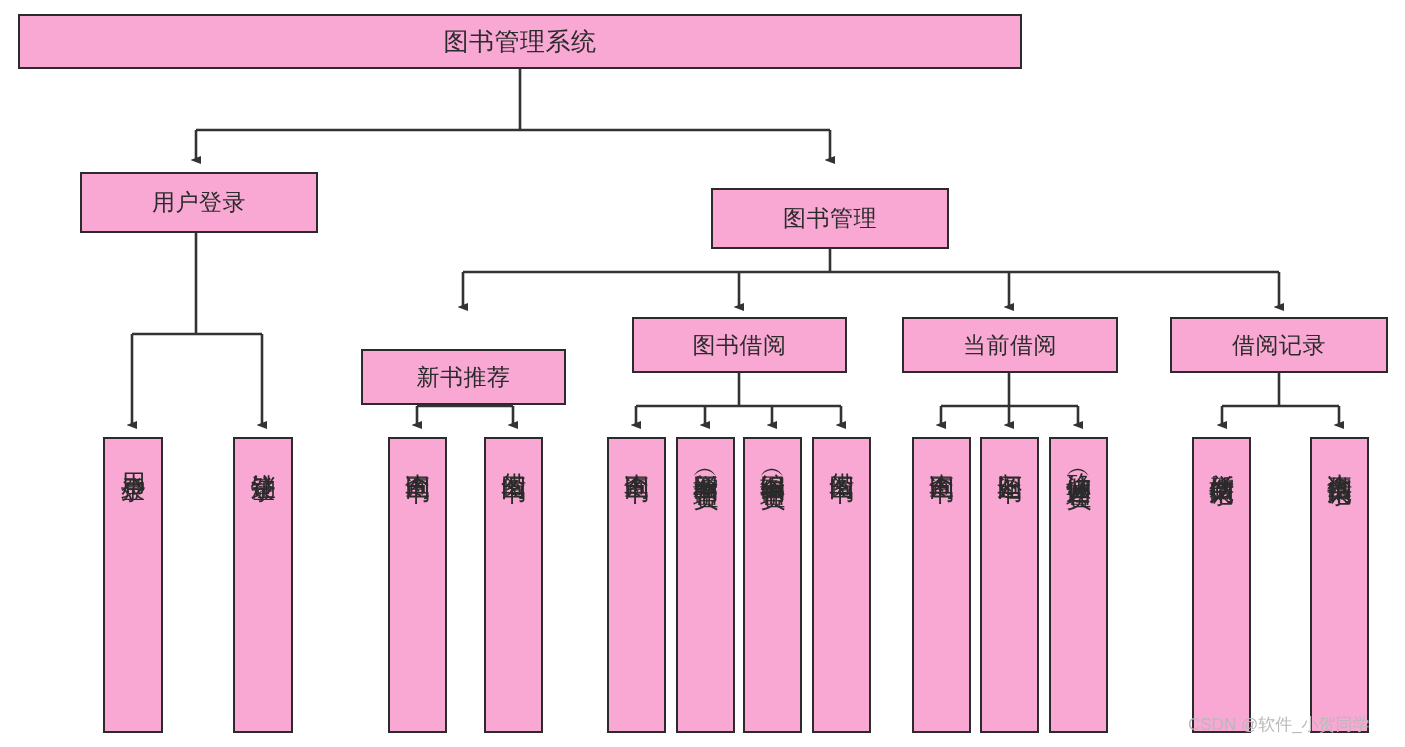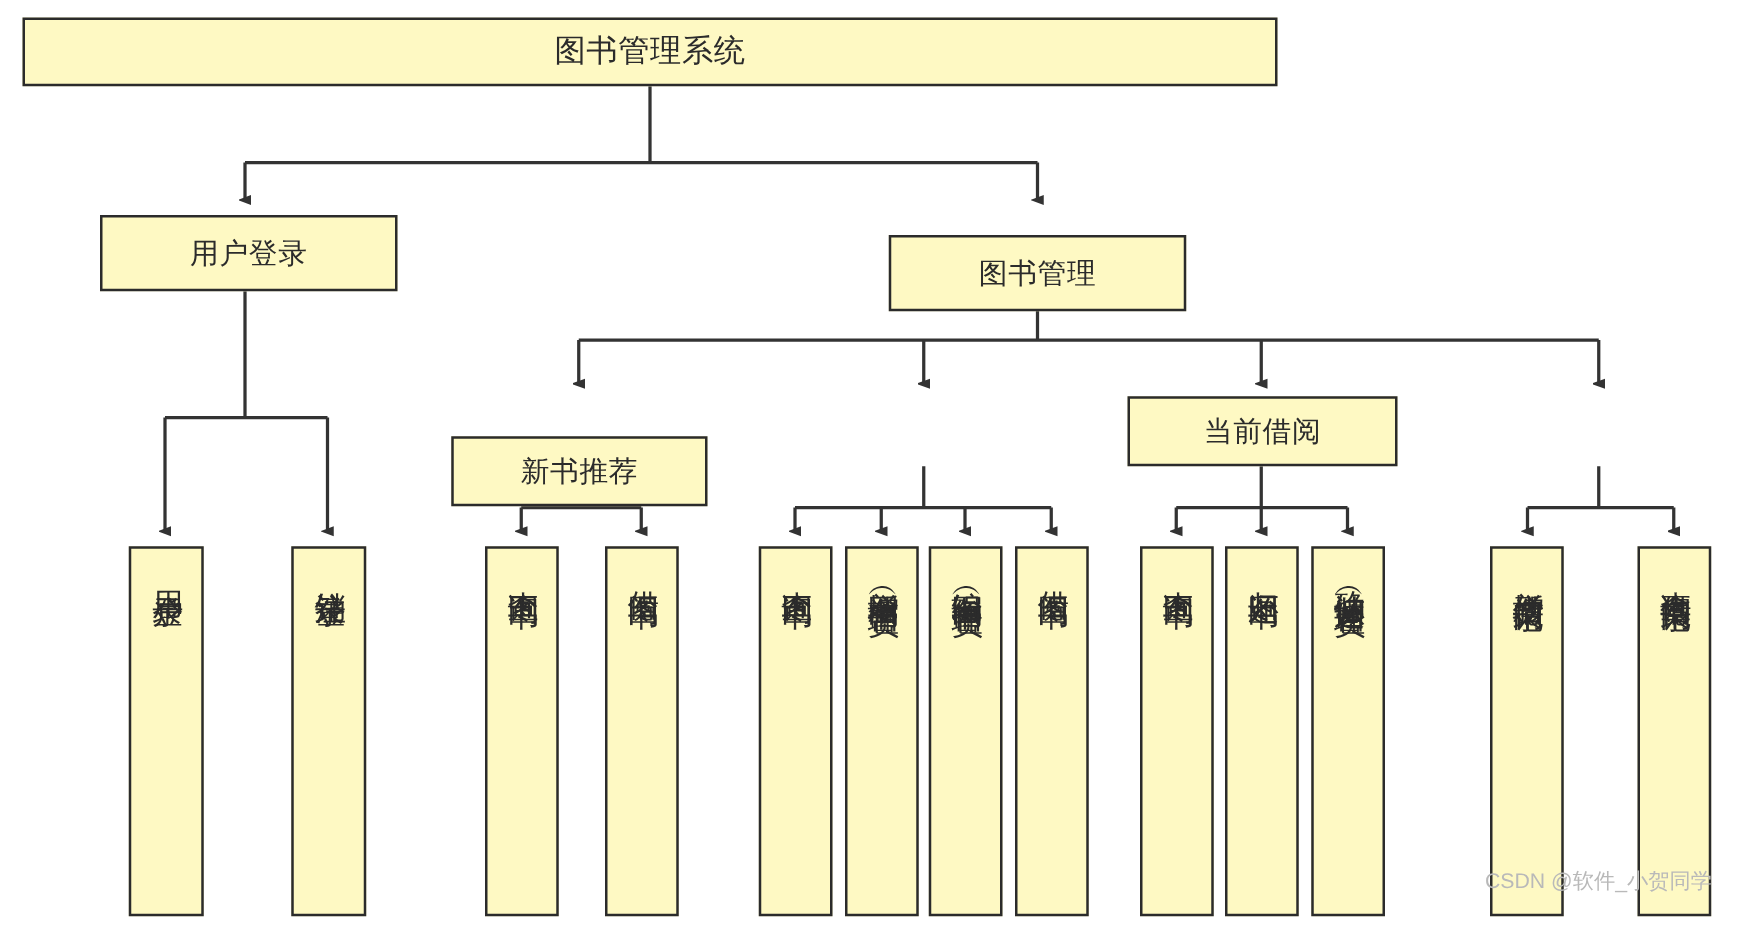--- a/index.html
+++ b/index.html
@@ -23,21 +23,21 @@
     position: absolute;
     left: 0;
     top: 0;
     width: 1405px;
     height: 747px;
     pointer-events: none;
   }
   .node {
     position: absolute;
     box-sizing: border-box;
-    background: #fef9c3;
+    background: #f9a8d4;
     border: 2.5px solid #2b2b2b;
     display: flex;
     align-items: center;
     justify-content: center;
     color: #2b2b2b;
   }
   .node-label {
     display: block;
     text-align: center;
     line-height: 1.05;
@@ -59,21 +59,21 @@
     font-size: 25px;
     line-height: 1.18;
     letter-spacing: 2px;
   }
   .node.root .node-label {
     font-size: 25px;
   }
   .watermark {
     position: absolute;
     left: 1188px;
-    top: 693px;
+    top: 713px;
     font-size: 17px;
     color: #b9b9b9;
     white-space: nowrap;
     font-family: "Liberation Sans", "DejaVu Sans", sans-serif;
   }
 </style>
 </head>
 <body>
 
 <div id="diagram-root">
@@ -135,23 +135,29 @@
   <div class="node horizontal" style="left:80px; top:172px; width:238px; height:61px;">
     <span class="node-label">用户登录</span>
   </div>
   <div class="node horizontal" style="left:711px; top:172px; width:238px; height:61px;margin-top:16px;">
     <span class="node-label">图书管理</span>
   </div>
 
   <div class="node horizontal" style="left:361px; top:317px; width:205px; height:56px;margin-top:32px;">
     <span class="node-label">新书推荐</span>
   </div>
+  <div class="node horizontal" style="left:632px; top:317px; width:215px; height:56px;">
+    <span class="node-label">图书借阅</span>
+  </div>
   <div class="node horizontal" style="left:902px; top:317px; width:216px; height:56px;">
     <span class="node-label">当前借阅</span>
   </div>
+  <div class="node horizontal" style="left:1170px; top:317px; width:218px; height:56px;">
+    <span class="node-label">借阅记录</span>
+  </div>
 
   <div class="node vertical" style="left:103px; top:437px; width:60px; height:296px;">
     <span class="node-label">用户登录</span>
   </div>
   <div class="node vertical" style="left:233px; top:437px; width:60px; height:296px;">
     <span class="node-label">注销登录</span>
   </div>
 
   <div class="node vertical" style="left:388px; top:437px; width:59px; height:296px;">
     <span class="node-label">查询图书</span>

